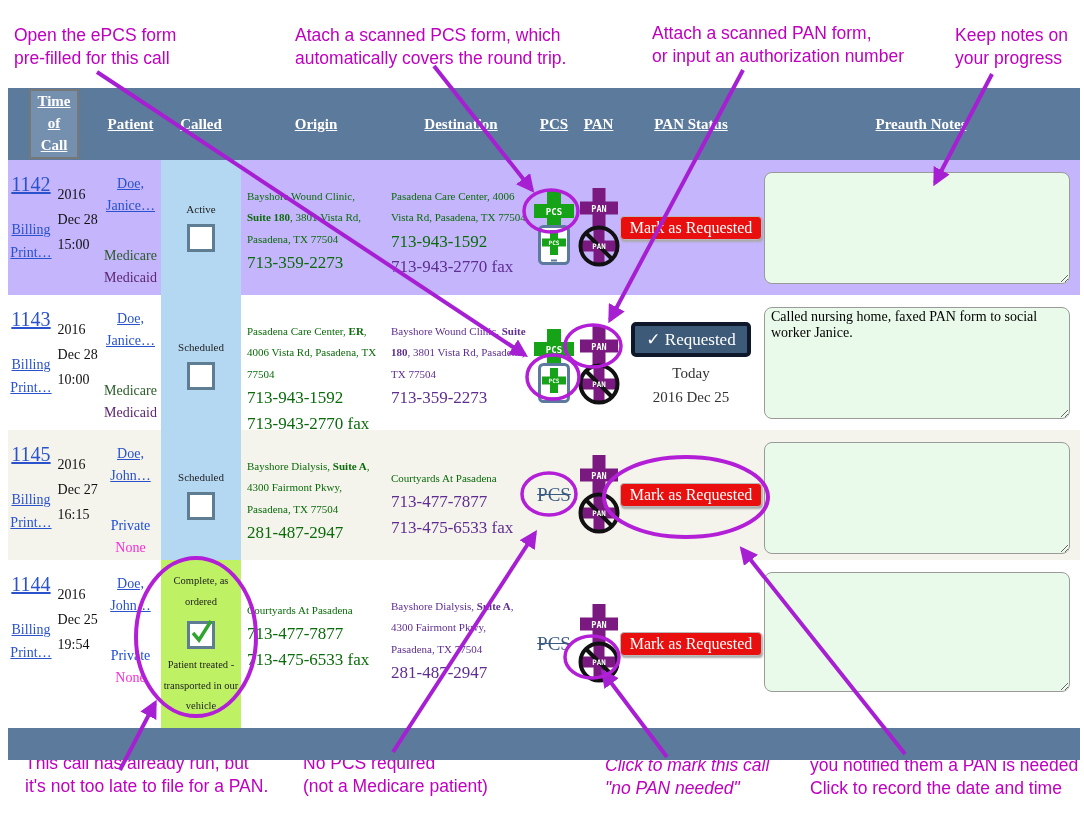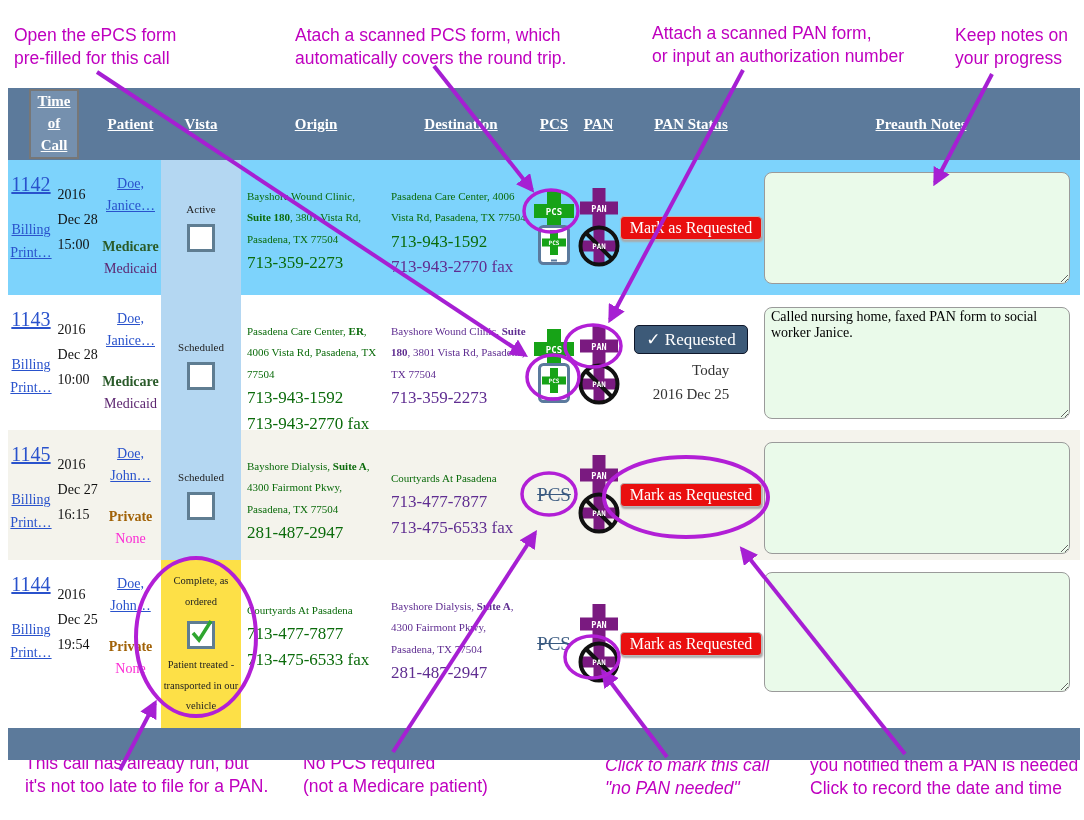--- a/index.html
+++ b/index.html
@@ -12,67 +12,67 @@
   
   .grid{display:grid;grid-template-columns:92px 61px 80px 144px 146px 46px 43px 142px 318px;}
   .tbl{position:absolute;left:8px;top:88px;width:1072px;}
   .hdr{background:#5c7a9b;color:#fff;font-weight:bold;height:72px;align-items:center;}
   .hcell{text-align:center;font-size:15px;}
   .hcell u{text-decoration:underline;}
   .h-left{text-align:center;padding-left:6px;}
   .toc-box{width:46px;margin:0 auto;background:#7590ae;border:2px solid #777;
            padding:0 0;line-height:1.45;}
   .row{position:relative;}
-  .row.r1{height:135px;background:#7dd3fc;}
+  .row.r1{height:135px;background:#c4b5fd;}
   .row.r2{height:135px;background:#ffffff;}
   .row.r3{height:130px;background:#f4f3ec;}
   .row.r4{height:168px;background:#ffffff;}
   .footerbar{height:32px;background:#5c7a9b;}
   .cell{font-size:14px;color:#111;}
   a.lnk{color:#2952cc;text-decoration:underline;cursor:pointer;}
   
   .timecell{display:flex;justify-content:center;gap:6px;padding-top:13px;}
   .tc-l{text-align:center;}
   .tc-l .callid{font-size:20px;display:block;margin-bottom:26px;}
   .tc-l .sub{display:block;font-size:14px;margin-bottom:7px;}
   .tc-r{margin-top:9px;line-height:1.8;text-align:left;}
   
   .patcell{text-align:center;padding-top:13px;line-height:1.55;}
-  .cov1{margin-top:20px;font-weight:bold;}
+  .cov1{margin-top:29px;}
   .mcare{color:#2a5b2a;}
   .mcaid{color:#5c2570;}
-  .priv{color:#a16207;}
+  .priv{color:#1d4ed8;}
   .none{color:#fb2bd4;text-align:center;}
   
   .statcell{display:flex;flex-direction:column;align-items:center;justify-content:center;
             font-size:11px;color:#222;}
   .stat-blue{background:#b4d7f2;}
-  .stat-green{background:#fde047;text-align:right;line-height:1.95;font-size:10.5px;}
+  .stat-green{background:#bef264;text-align:right;line-height:1.95;font-size:10.5px;}
   .checkbox{width:22px;height:22px;border:3px solid #5f7d92;background:#fff;margin:9px auto 0;position:relative;}
   .checkbox svg{position:absolute;left:-1px;top:-4px;overflow:visible;}
   
   .addrcell{padding:26px 4px 0 6px;}
   .addr{font-size:11px;line-height:1.95;}
   .phone{font-size:17px;line-height:1.5;}
   .g{color:#0b6b0b;}
   .p{color:#5f2d91;}
   
   .iconcell{display:flex;flex-direction:column;align-items:center;justify-content:center;}
   .icon{display:block;cursor:pointer;}
   .epcs{margin-top:-6px;}
   .nopan{margin-top:-4px;}
   .pcs-strike{font-size:19px;color:#3a5a80;text-decoration:line-through;cursor:pointer;}
   
   .pscell{display:flex;flex-direction:column;align-items:center;justify-content:center;text-align:center;}
   .btn-request{background:#e90f0f;color:#fff;font-family:"Liberation Serif",serif;font-size:16px;
                padding:2px 9px;border:1px solid #b9b9b9;border-radius:4px;box-shadow:1px 2px 2px #aaa;
                cursor:pointer;white-space:nowrap;}
   .btn-requested{background:#3d5a78;color:#fff;font-family:"Liberation Serif",serif;font-size:17px;
-               padding:3px 11px;border:1px solid #0f172a;border-radius:5px;cursor:pointer;white-space:nowrap;}
-  .ps-sub{font-size:15px;color:#333;line-height:1.55;margin-top:5px;text-align:right;}
+               padding:3px 11px;border:4px solid #0f172a;border-radius:5px;cursor:pointer;white-space:nowrap;}
+  .ps-sub{font-size:15px;color:#333;line-height:1.55;margin-top:5px;}
   
   .notecell{padding:12px 0 0 2px;}
   .notes-ta{width:306px;height:112px;background:#eafaea;border:1px solid #9a9a9a;border-radius:8px;
             font-family:"Liberation Serif",serif;font-size:14px;padding:1px 6px;resize:both;box-sizing:border-box;}
   .row.r4 .notes-ta{height:120px;}
 </style>
 </head>
 <body>
 
 <div class="canvas">
@@ -115,21 +115,21 @@
 
     <div class="grid hdr">
       <div class="hcell">
         <div class="toc-box">
           <div><u>Time</u></div>
           <div><u>of</u></div>
           <div><u>Call</u></div>
         </div>
       </div>
       <div class="hcell"><u>Patient</u></div>
-      <div class="hcell"><u>Vista</u></div>
+      <div class="hcell"><u>Called</u></div>
       <div class="hcell h-left"><u>Origin</u></div>
       <div class="hcell h-left"><u>Destination</u></div>
       <div class="hcell"><u>PCS</u></div>
       <div class="hcell"><u>PAN</u></div>
       <div class="hcell"><u>PAN Status</u></div>
       <div class="hcell"><u>Preauth Notes</u></div>
     </div>
 
     <div class="grid row r1">
       <div class="cell timecell">

